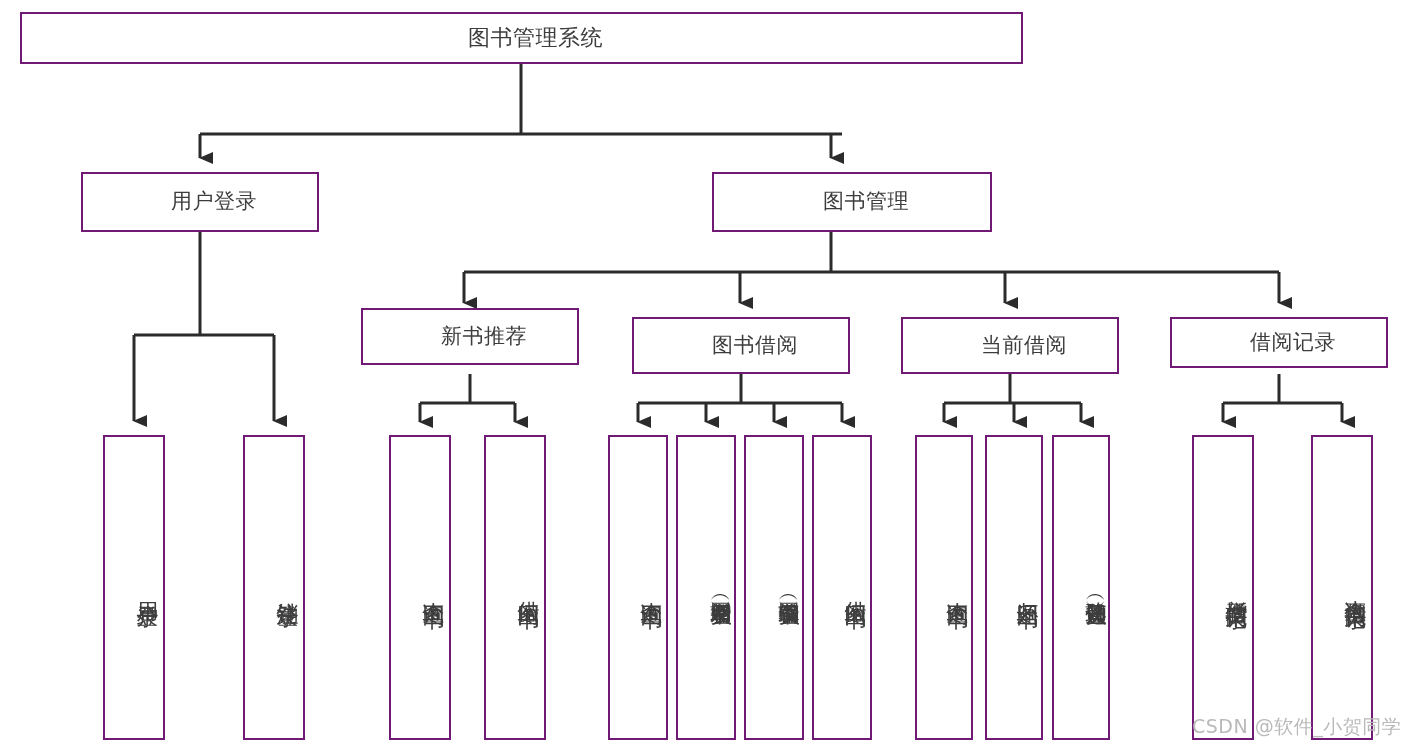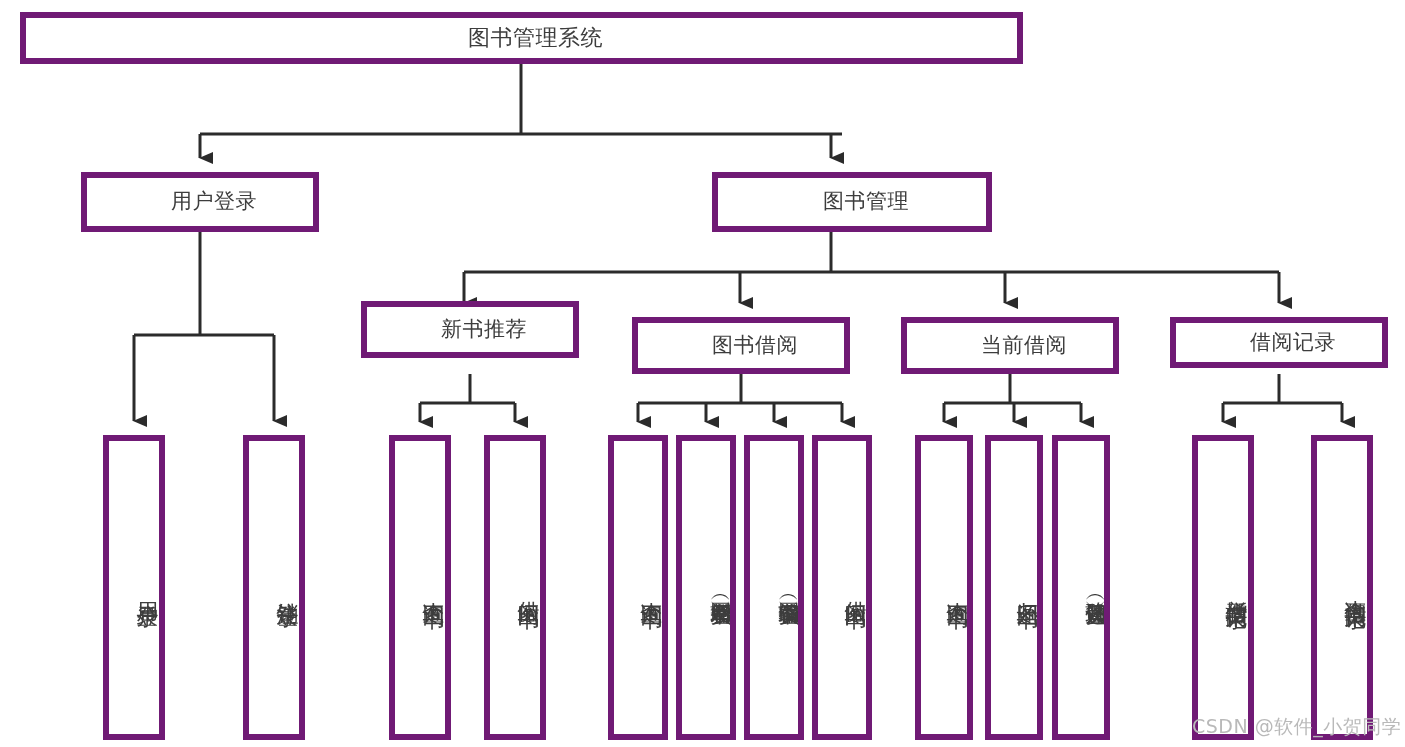--- a/index.html
+++ b/index.html
@@ -22,21 +22,21 @@
     left: 0;
     top: 0;
     width: 1405px;
     height: 747px;
     pointer-events: none;
   }
   .node {
     position: absolute;
     box-sizing: border-box;
     background: #ffffff;
-    border: 6px solid #701a75;
+    border: 2px solid #701a75;
     display: flex;
     align-items: center;
     justify-content: center;
     overflow: hidden;
     padding-left: 28px;
   }
   .node .label {
     color: #3d3d3d;
     line-height: 1.12;
     text-align: center;
@@ -134,21 +134,21 @@
     <span class="label">图书管理系统</span>
   </div>
 
   <div class="node horiz" style="left: 81px; top: 172px; width: 238px; height: 60px;">
     <span class="label">用户登录</span>
   </div>
   <div class="node horiz" style="left: 712px; top: 172px; width: 280px; height: 60px;">
     <span class="label">图书管理</span>
   </div>
 
-  <div class="node horiz" style="left: 361px; top: 301px; width: 218px; height: 57px;">
+  <div class="node horiz" style="left: 361px; top: 308px; width: 218px; height: 57px;">
     <span class="label">新书推荐</span>
   </div>
   <div class="node horiz" style="left: 901px; top: 317px; width: 218px; height: 57px;">
     <span class="label">当前借阅</span>
   </div>
   <div class="node horiz" style="left: 632px; top: 317px; width: 218px; height: 57px;">
     <span class="label">图书借阅</span>
   </div>
   <div class="node horiz" style="left: 1170px; top: 317px; width: 218px; height: 51px;">
     <span class="label">借阅记录</span>

